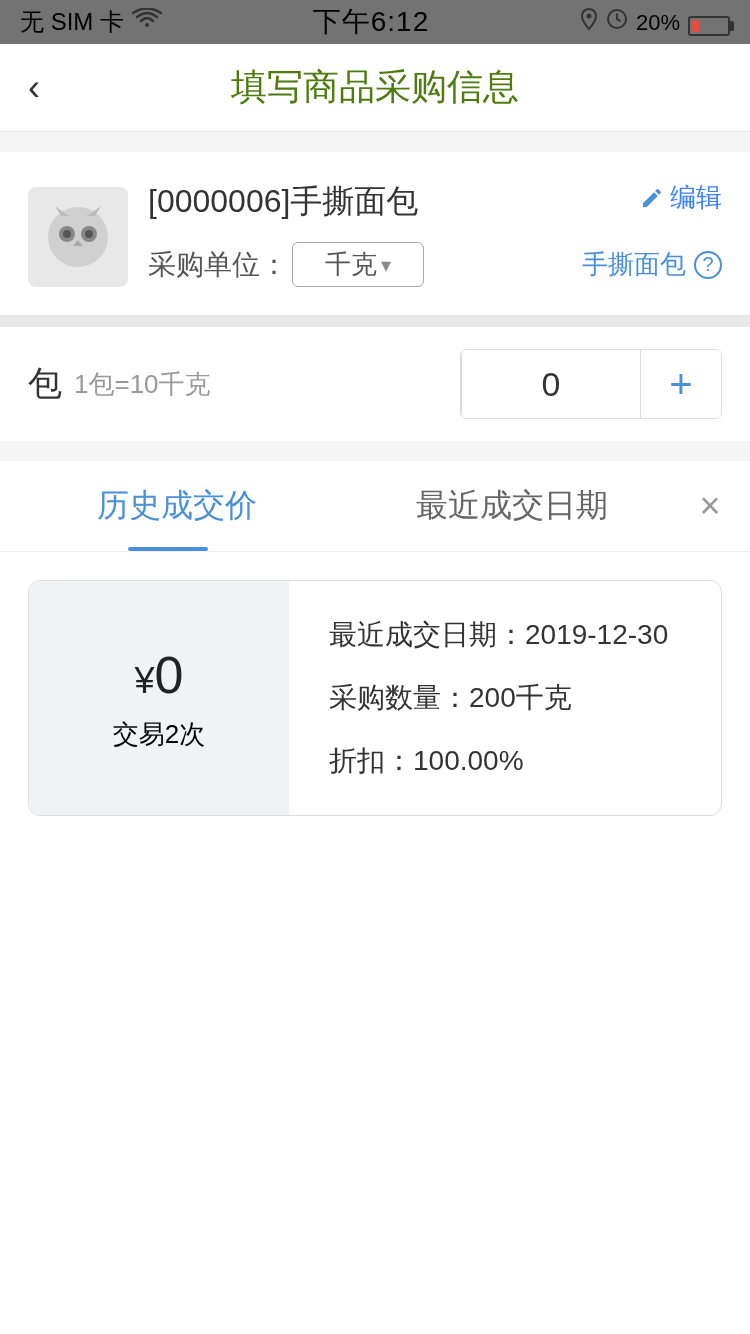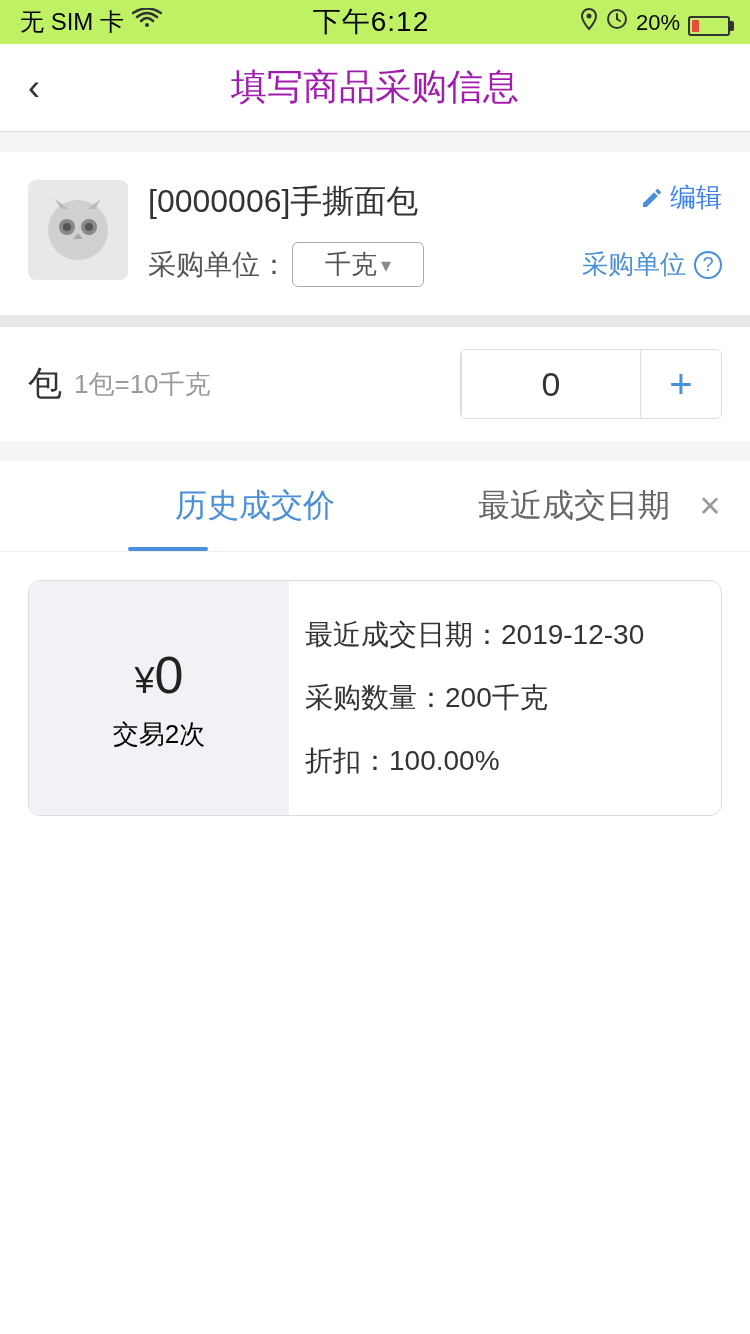--- a/index.html
+++ b/index.html
@@ -9,21 +9,21 @@
       min-height: 1334px;
       font-family: -apple-system, "PingFang SC", "Microsoft YaHei", sans-serif;
       background: #f5f5f5;
       overflow-x: hidden;
     }
 
     
     .status-bar {
       width: 750px;
       height: 44px;
-      background: #bef264;
+      background: #737373;
       display: flex;
       align-items: center;
       justify-content: space-between;
       padding: 0 20px;
       font-size: 26px;
       font-weight: 500;
     }
     .status-left {
       display: flex;
       align-items: center;
@@ -87,38 +87,38 @@
     .nav-back {
       position: absolute;
       left: 28px;
       font-size: 36px;
       color: #333;
       cursor: pointer;
     }
     .nav-title {
       font-size: 36px;
       font-weight: 500;
-      color: #a21caf;
+      color: #4d7c0f;
     }
 
     
     .product-section {
       width: 750px;
       background: #fff;
       padding: 28px 28px 28px 28px;
       margin-top: 20px;
     }
     .product-header {
       display: flex;
       align-items: flex-start;
       justify-content: space-between;
     }
     .product-left {
       display: flex;
-      align-items: flex-start;
+      align-items: flex-end;
       gap: 20px;
     }
     .product-image {
       width: 100px;
       height: 100px;
       background: #e8e8e8;
       border-radius: 8px;
       display: flex;
       align-items: center;
       justify-content: center;
@@ -268,21 +268,21 @@
     .tab-header {
       display: flex;
       align-items: center;
       border-bottom: 1px solid #eee;
     }
     .tab-item {
       flex: 1;
       height: 90px;
       display: flex;
       align-items: center;
-      justify-content: flex-end;
+      justify-content: center;
       font-size: 32px;
       color: #666;
       cursor: pointer;
       position: relative;
       padding-left: 19px;
     }
     .tab-item.active {
       color: #4a90d9;
     }
     .tab-item.active::after {
@@ -335,25 +335,26 @@
     }
     .card-price-symbol {
       font-size: 36px;
     }
     .card-trades {
       font-size: 26px;
       color: #000000;
     }
     .card-right {
       flex: 1;
-      padding: 32px 16px;
+      padding: 32px 28px;
       display: flex;
       flex-direction: column;
       justify-content: center;
       gap: 18px;
+      margin-left: 12px;
     }
     .card-detail-row {
       font-size: 28px;
       color: #333;
       line-height: 1.6;
     }
 
     
     .page-rest {
       width: 750px;
@@ -439,21 +440,21 @@
       </div>
     </div>
     <div class="product-right">
       <div class="product-edit">
         <svg width="24" height="24" viewBox="0 0 24 24">
             <path d="M3 17.25V21h3.75L17.81 9.94l-3.75-3.75L3 17.25zM20.71 7.04c.39-.39.39-1.02 0-1.41l-2.34-2.34c-.39-.39-1.02-.39-1.41 0l-1.83 1.83 3.75 3.75 1.83-1.83z" fill="#4a90d9"></path>
           </svg>
         <span>编辑</span>
       </div>
       <div class="price-ref">
-        <span>采购单位</span>
+        <span>手撕面包</span>
         <span class="price-ref-question">?</span>
       </div>
     </div>
   </div>
 </div>
 
 <div class="section-divider"></div>
 
 <div class="quantity-section">
   <div class="quantity-label">

